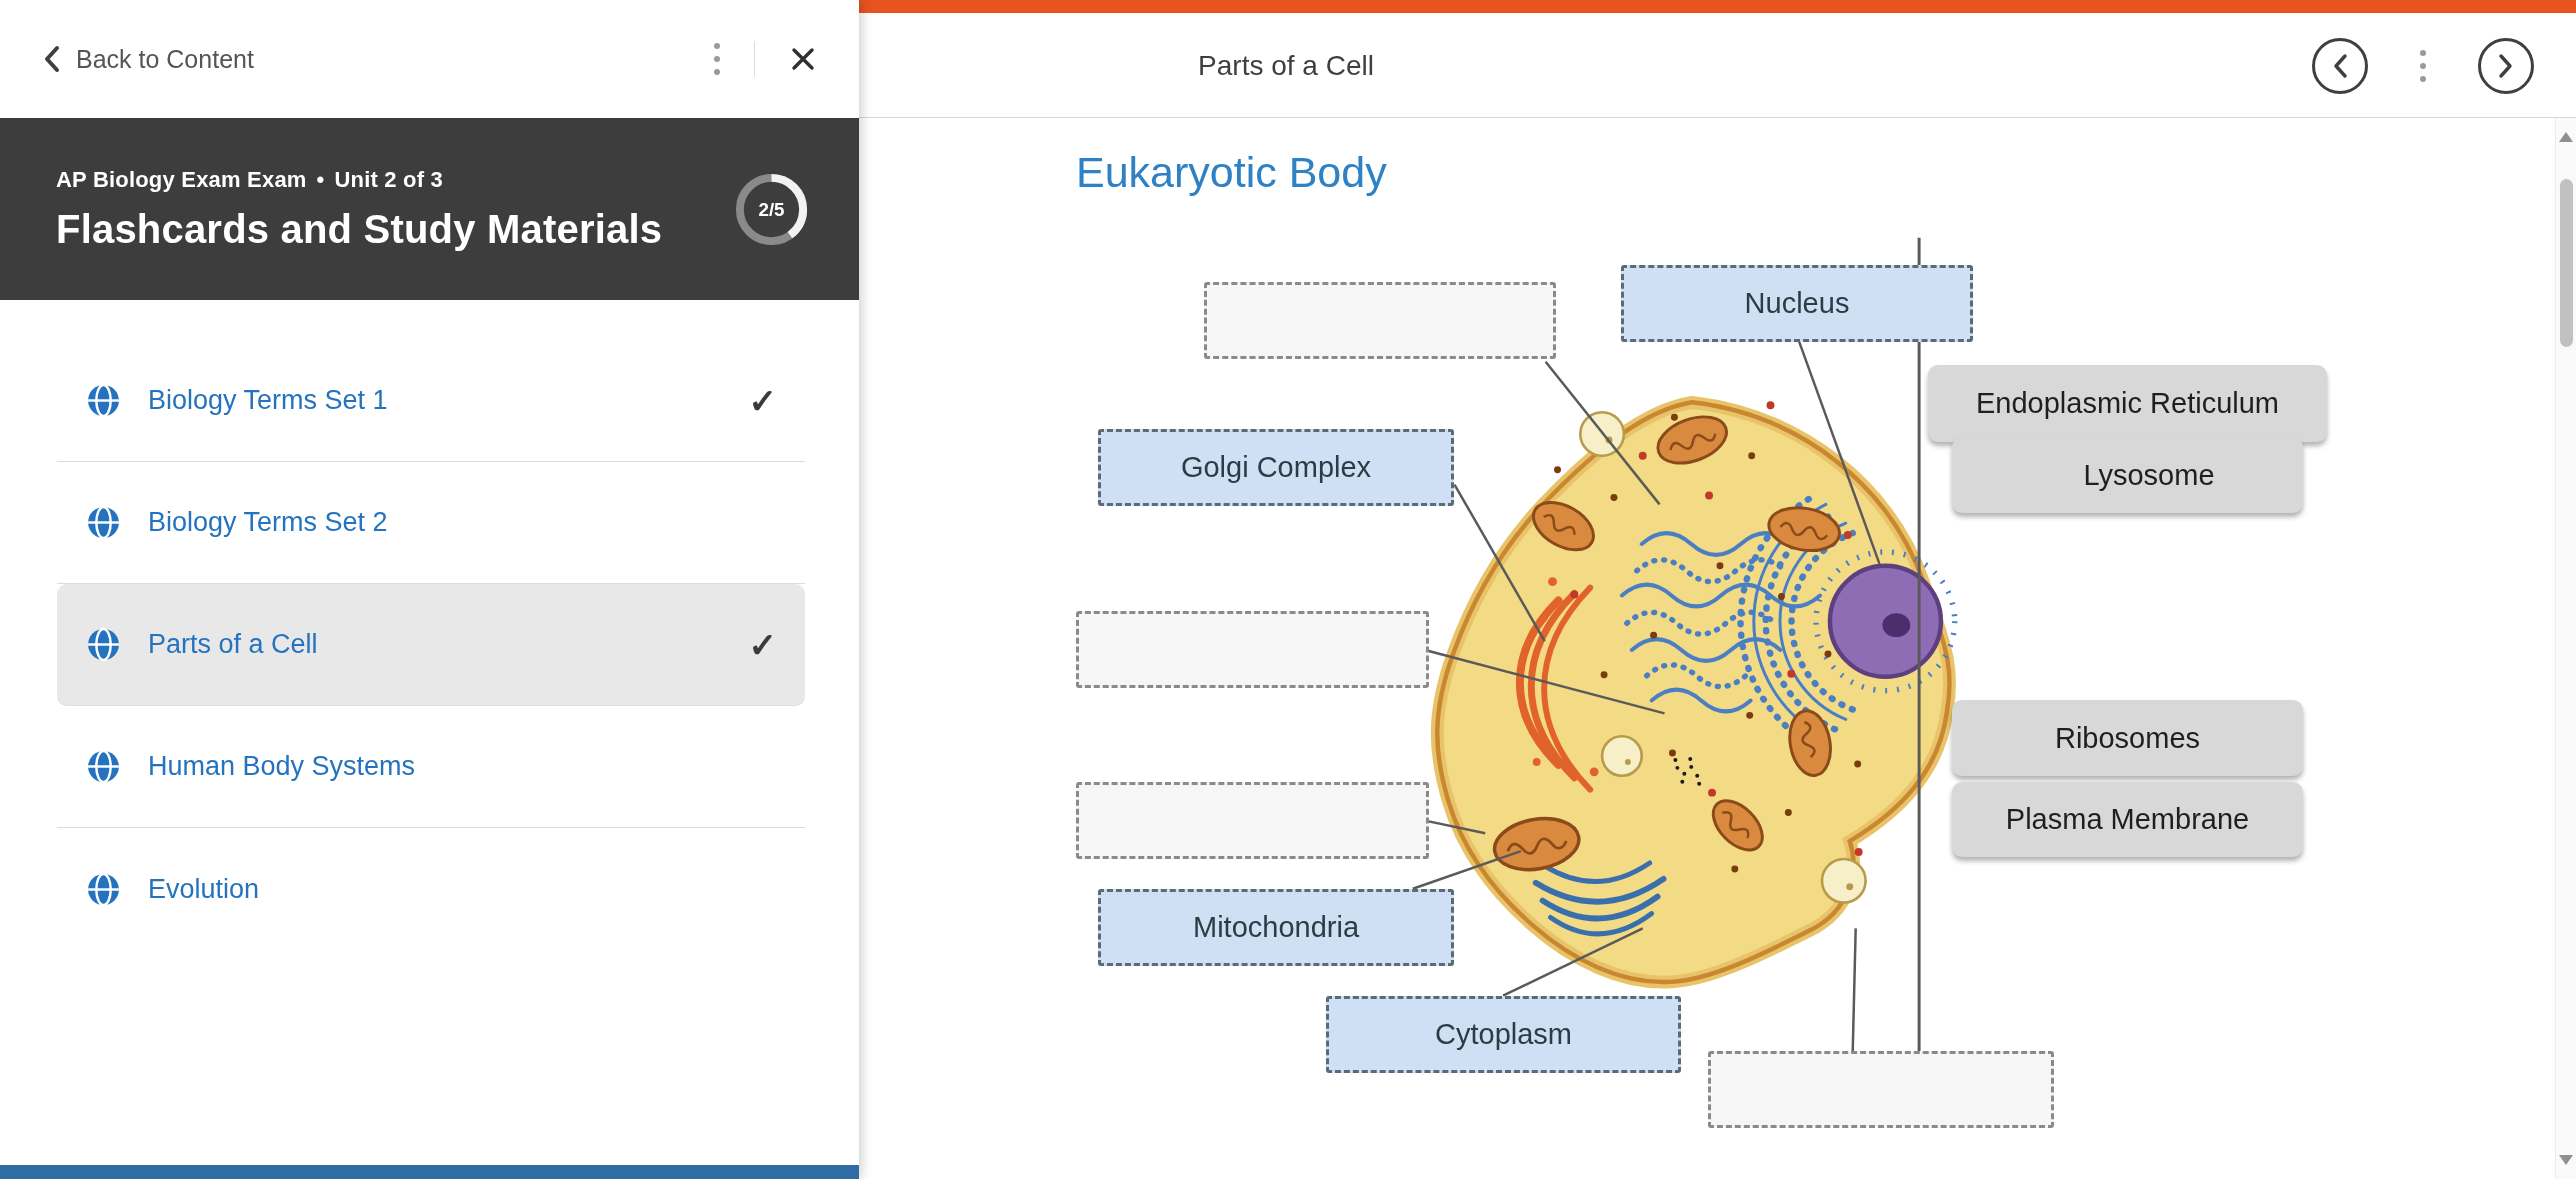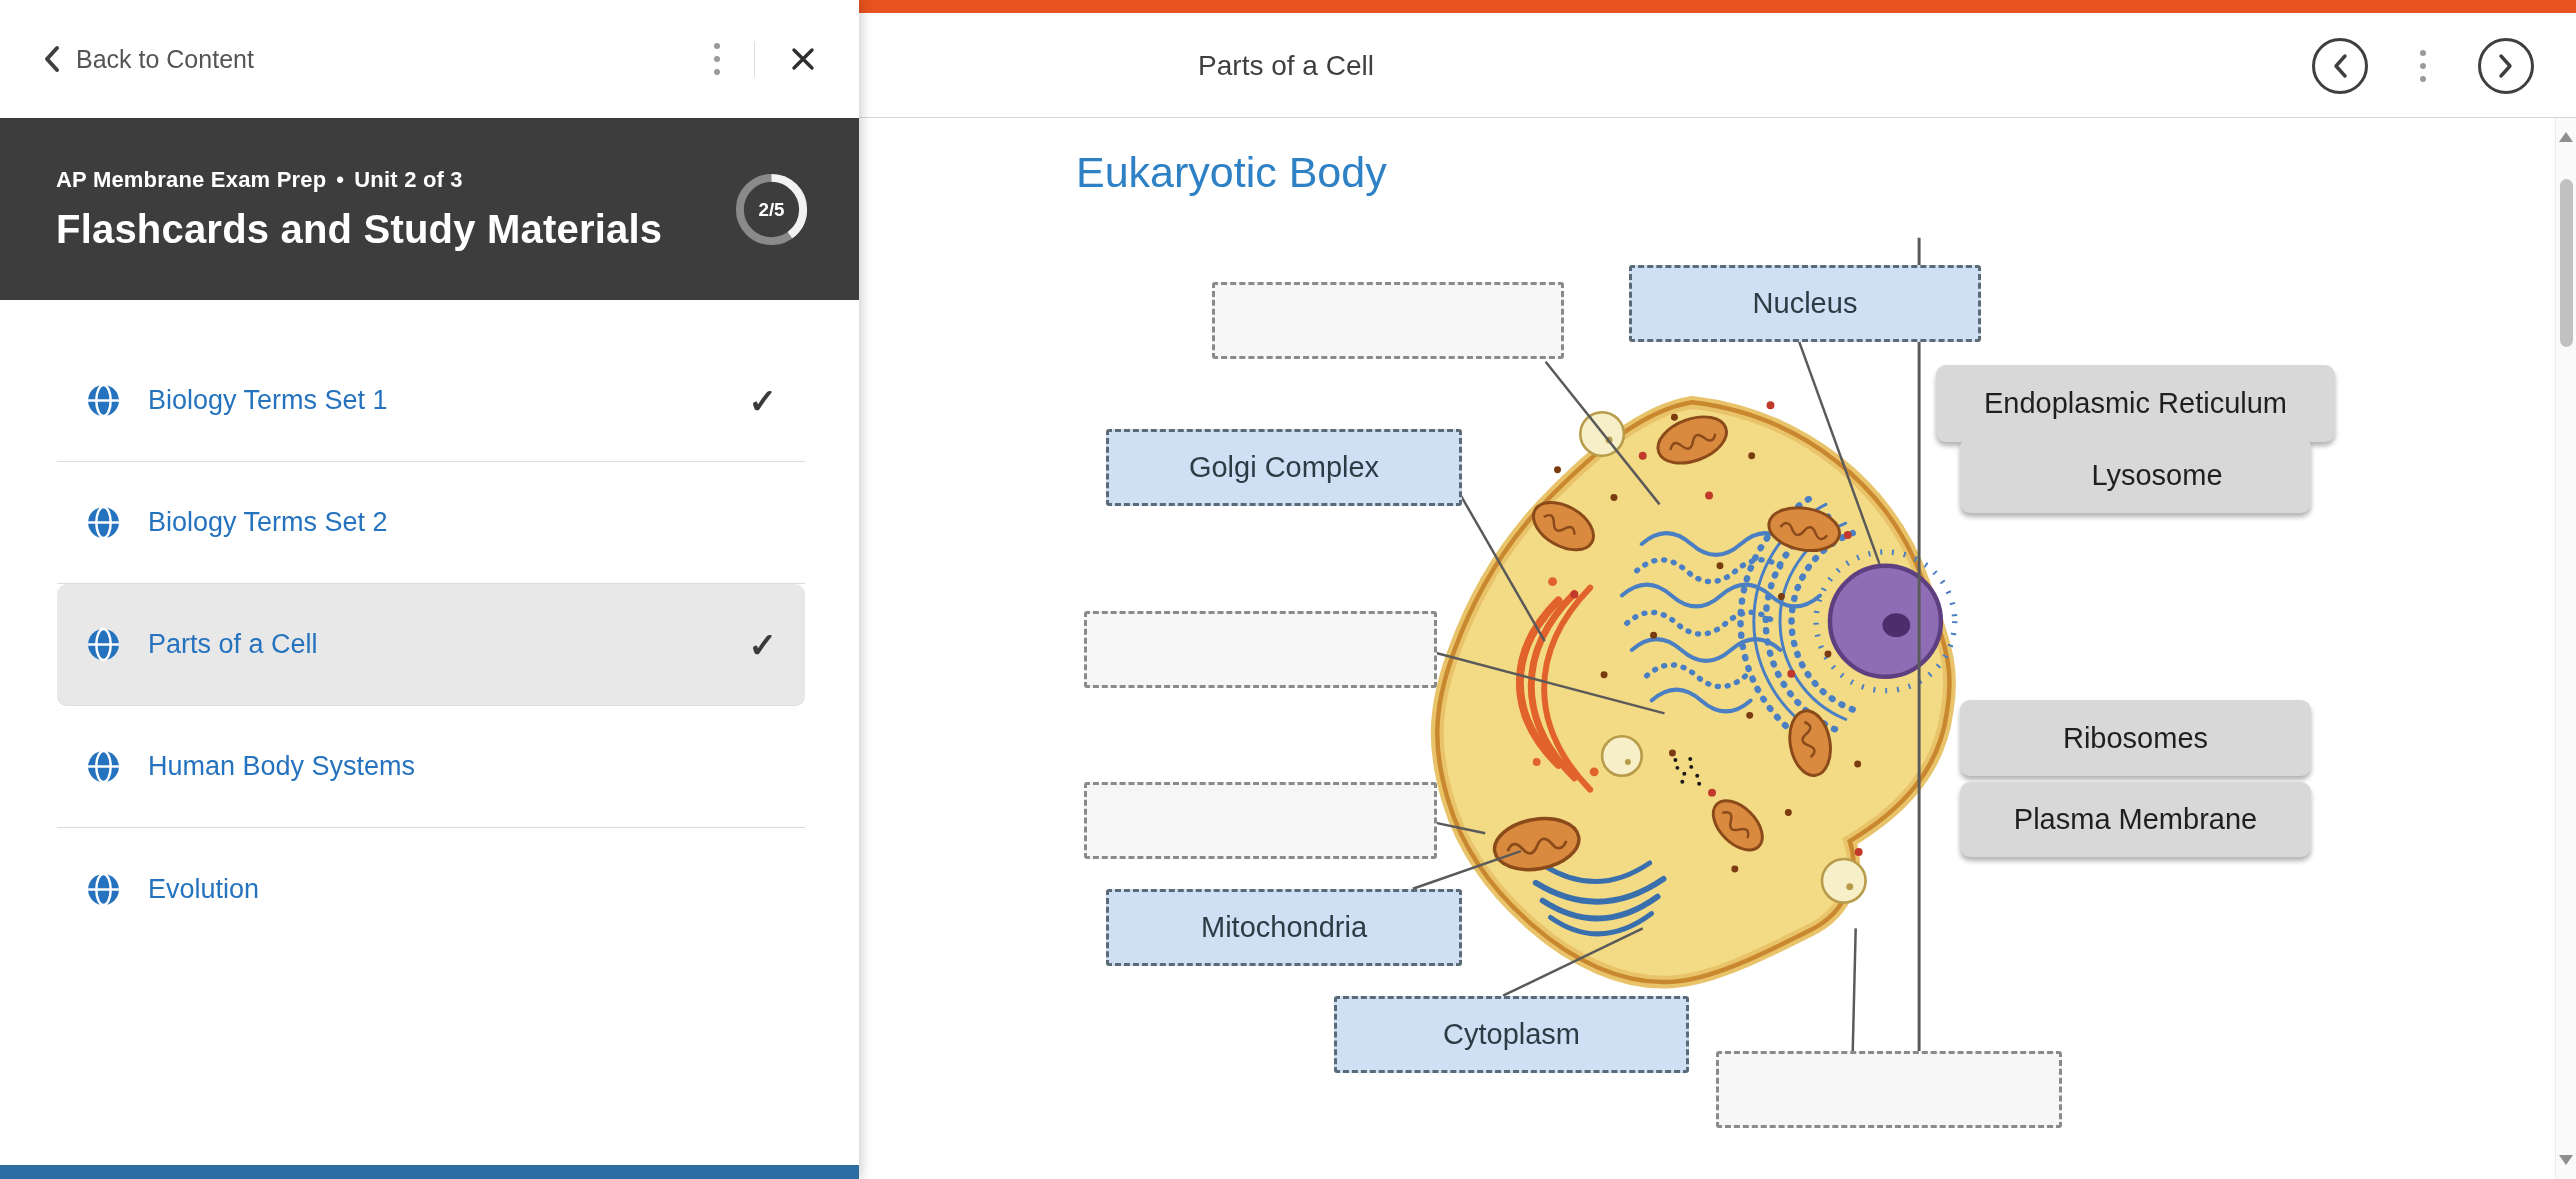--- a/index.html
+++ b/index.html
@@ -49,21 +49,21 @@
   .circle-btn{width:56px;height:56px;border-radius:50%;border:3px solid #3f3f3f;background:#fff;
               display:flex;align-items:center;justify-content:center;cursor:pointer;padding:0;}
 
   .canvas-area{position:absolute;left:0;top:118px;width:1717px;height:1061px;background:#fff;overflow:hidden;}
   .heading{position:absolute;left:217px;top:30px;margin:0;font-size:43px;font-weight:500;
            color:var(--heading);}
 
   .cell-svg{position:absolute;left:0;top:0;width:1717px;height:1061px;}
 
   .chip,.slot{position:absolute;display:flex;align-items:center;justify-content:center;
-              box-sizing:border-box;font-size:29px;white-space:nowrap;margin-left:8px;}
+              box-sizing:border-box;font-size:29px;white-space:nowrap;}
   .slot{background:#f6f6f7;border:3px dashed #8a8a8a;border-radius:3px;}
   .chip-placed{background:var(--chip_placed_bg);border:3px dashed #5a6b77;border-radius:3px;
                color:#2d3b45;cursor:grab;}
   .chip-bank{background:var(--chip_bank_bg);border-radius:10px;color:#1f1f1f;
              box-shadow:0 4px 5px rgba(0,0,0,.3);cursor:grab;}
 
   
   .scrollbar{position:absolute;right:0;top:0;bottom:0;width:21px;background:#fafafa;
              border-left:1px solid #ececec;box-sizing:border-box;}
   .scroll-up,.scroll-down{position:absolute;left:0;width:100%;height:26px;display:flex;
@@ -102,21 +102,21 @@
           <svg width="28" height="28" viewBox="0 0 28 28">
             <path d="M5 5 L23 23 M23 5 L5 23" stroke="#2f2f2f" stroke-width="3.4" stroke-linecap="round"></path>
           </svg>
         </button>
       </div>
     </div>
 
     <div class="sb-header">
       <div class="sb-header-text">
         <div class="sb-meta">
-          <span>AP Membrane Exam Prep</span><span>•</span><span>Unit 2 of 3</span>
+          <span>AP Biology Exam Exam</span><span>•</span><span>Unit 2 of 3</span>
         </div>
         <div class="sb-title">Flashcards and Study Materials</div>
       </div>
       <div class="progress-ring">
         <svg width="83" height="83" viewBox="0 0 84 84">
           <circle cx="42" cy="42" r="32" fill="none" stroke="#8a8a8a" stroke-width="8"></circle>
           <circle cx="42" cy="42" r="32" fill="none" stroke="#f2f2f2" stroke-width="8" stroke-dasharray="80.4 120.6" transform="rotate(-90 42 42)"></circle>
           <text x="42" y="49" text-anchor="middle" font-size="19" font-weight="700" fill="#ffffff">2/5</text>
         </svg>
       </div>

